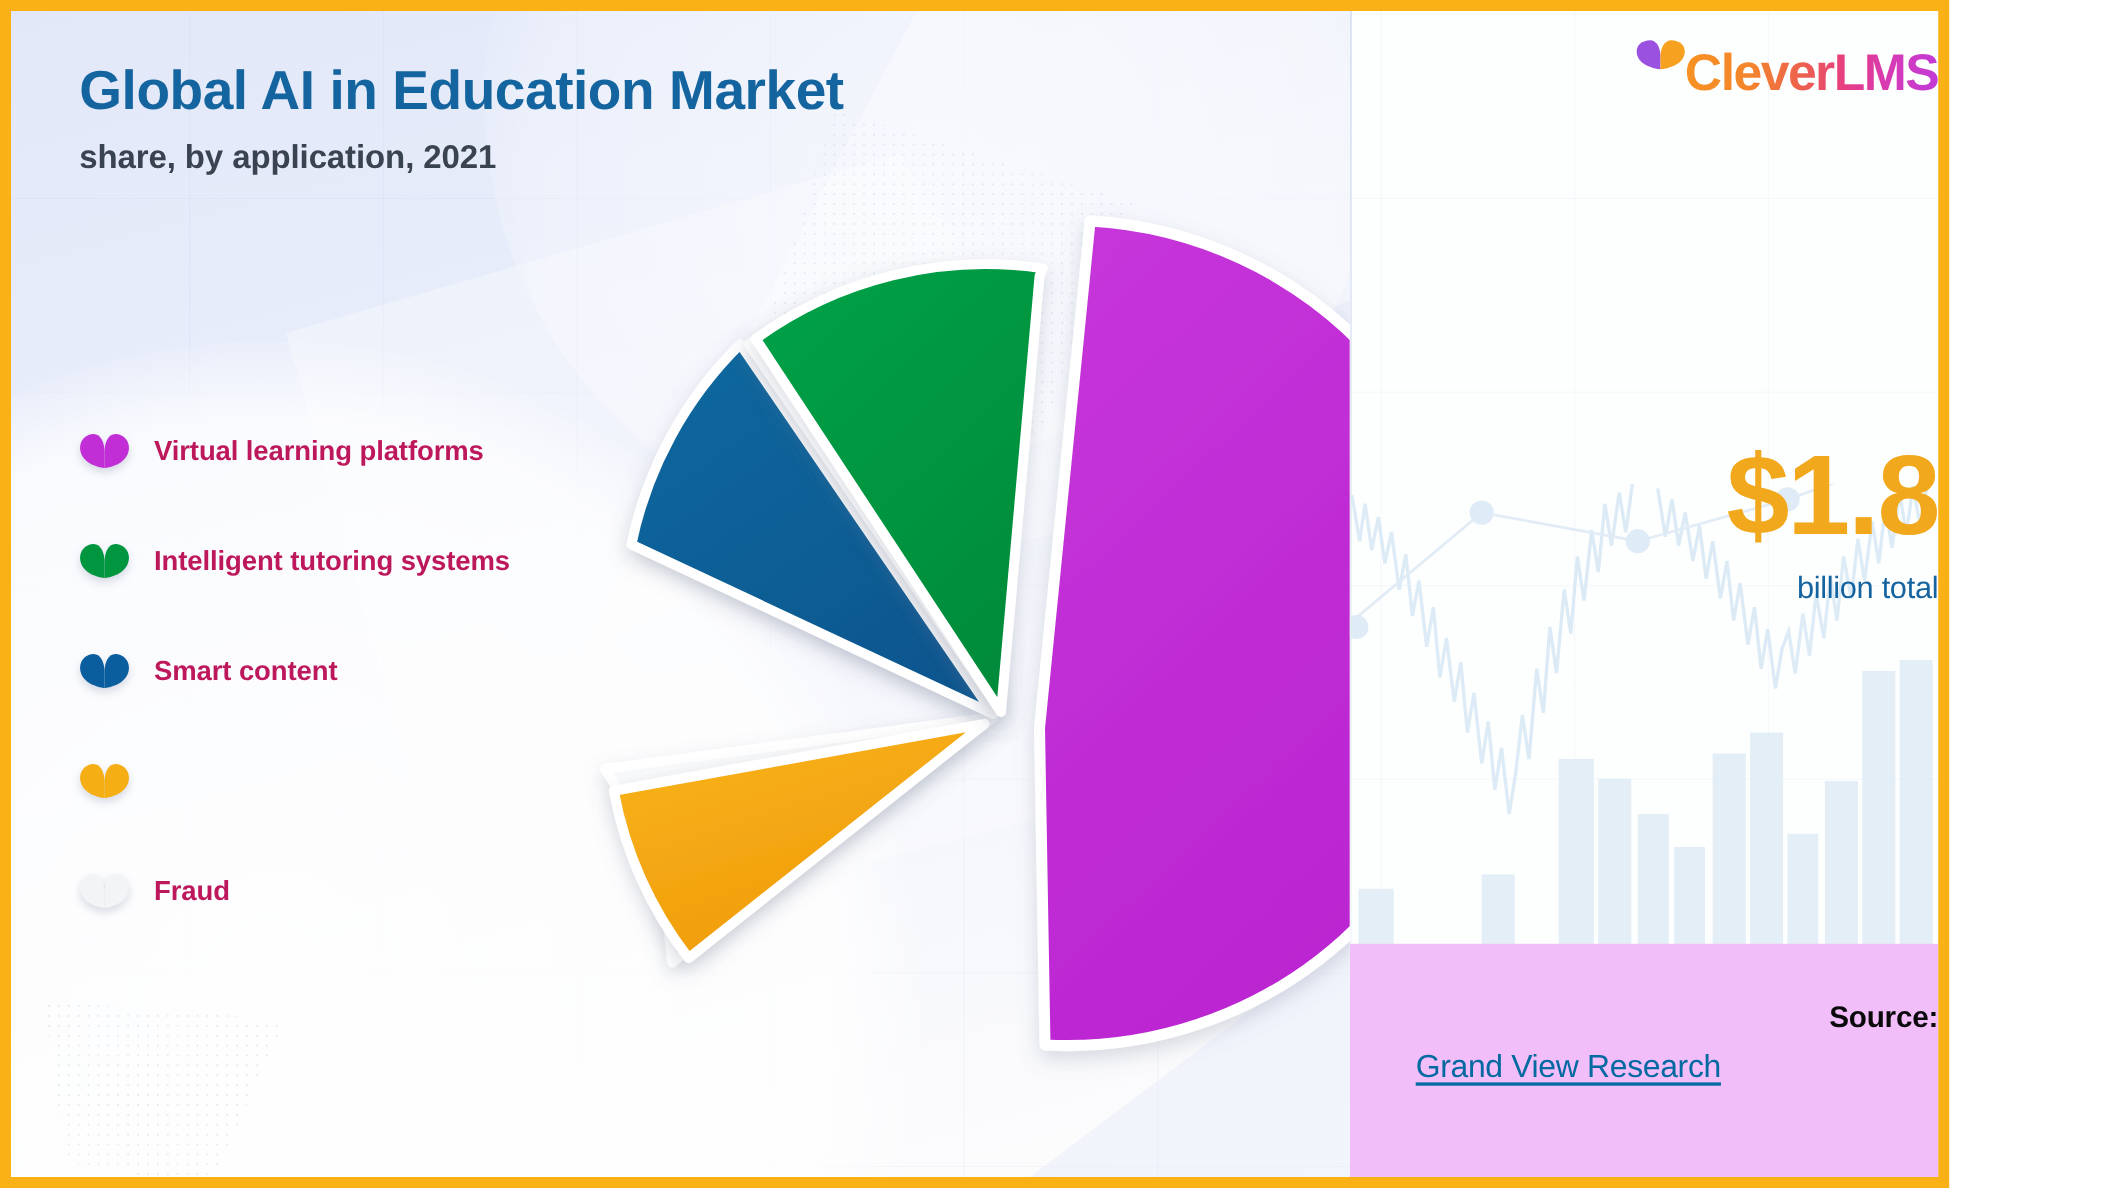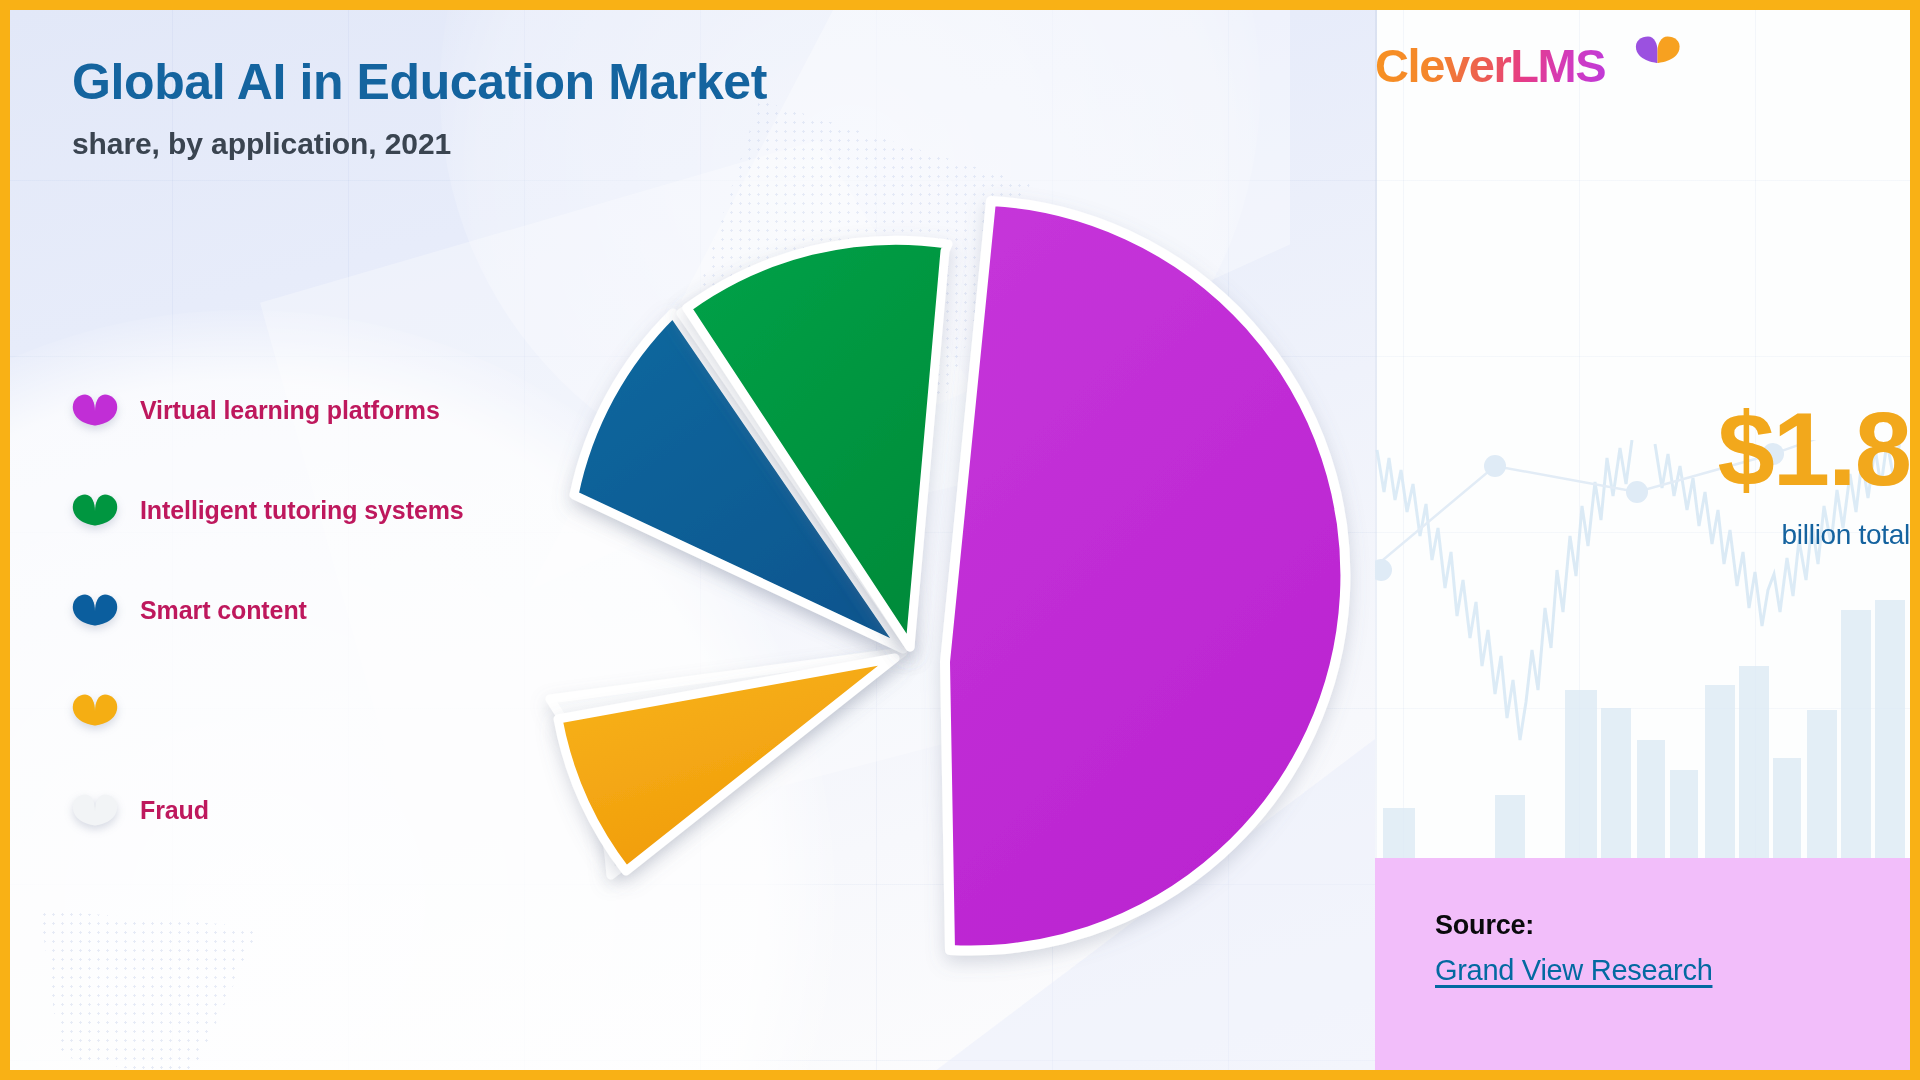--- a/index.html
+++ b/index.html
@@ -5,21 +5,21 @@
   html, body {
     margin: 0;
     padding: 0;
     background: #ffffff;
   }
   body {
     font-family: "Liberation Sans", sans-serif;
   }
   #stage {
     position: relative;
-    width: 1920px;
+    width: 1772px;
     height: 1080px;
     overflow: hidden;
     box-sizing: border-box;
     border: 10px solid #F9B115;
     background: #ffffff;
   }
   
   .bg-base {
     position: absolute;
     inset: 0;
@@ -168,21 +168,21 @@
     position: absolute;
     left: 0; right: 0;
     top: 430px;
     height: 430px;
     opacity: 1;
   }
   .logo-wrap {
     position: absolute;
     left: 0; right: 0;
     top: 28px;
-    text-align: left;
+    text-align: right;
   }
   .logo-leaf {
     position: absolute;
     left: 50%;
     margin-left: -9px;
     top: -2px;
     width: 48px;
     height: 28px;
   }
   .logo-text {
@@ -223,20 +223,21 @@
     height: 212px;
     background: #F2BEFA;
     padding: 52px 0 0 60px;
     box-sizing: border-box;
   }
   .source-label {
     font-size: 27px;
     font-weight: 700;
     color: #0A0A0C;
     letter-spacing: -0.2px;
+    text-align: right;
   }
   .source-link {
     display: inline-block;
     margin-top: 13px;
     font-size: 29px;
     font-weight: 400;
     color: #0369a1;
     letter-spacing: -0.3px;
     text-decoration: underline;
     text-underline-offset: 5px;

